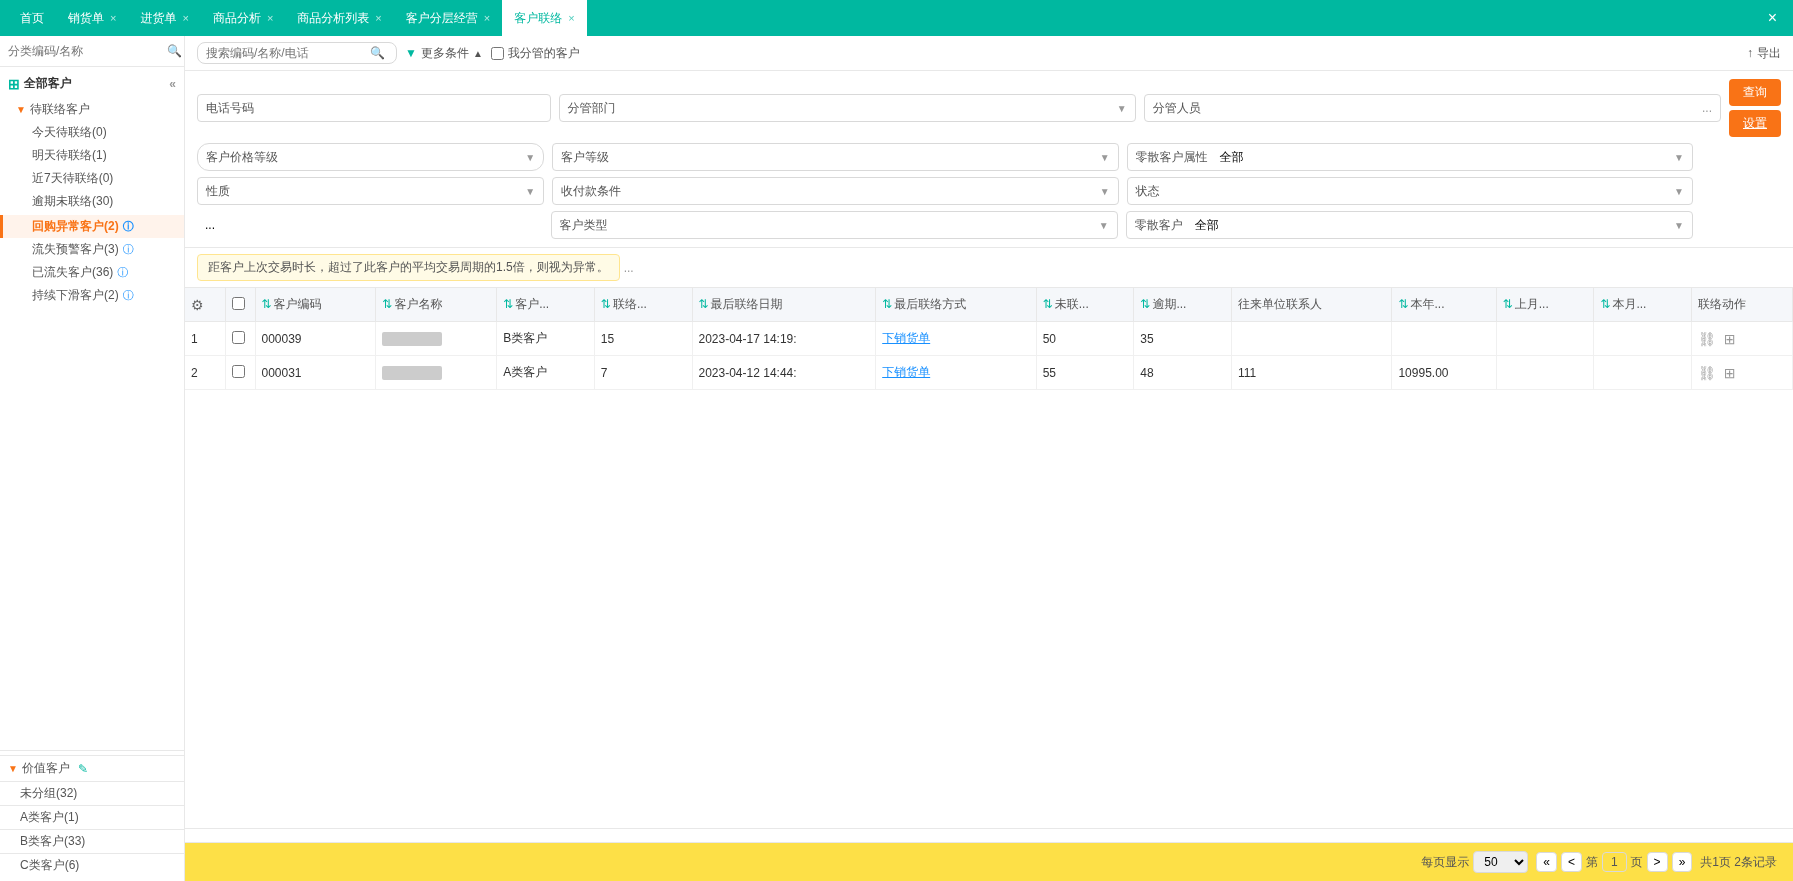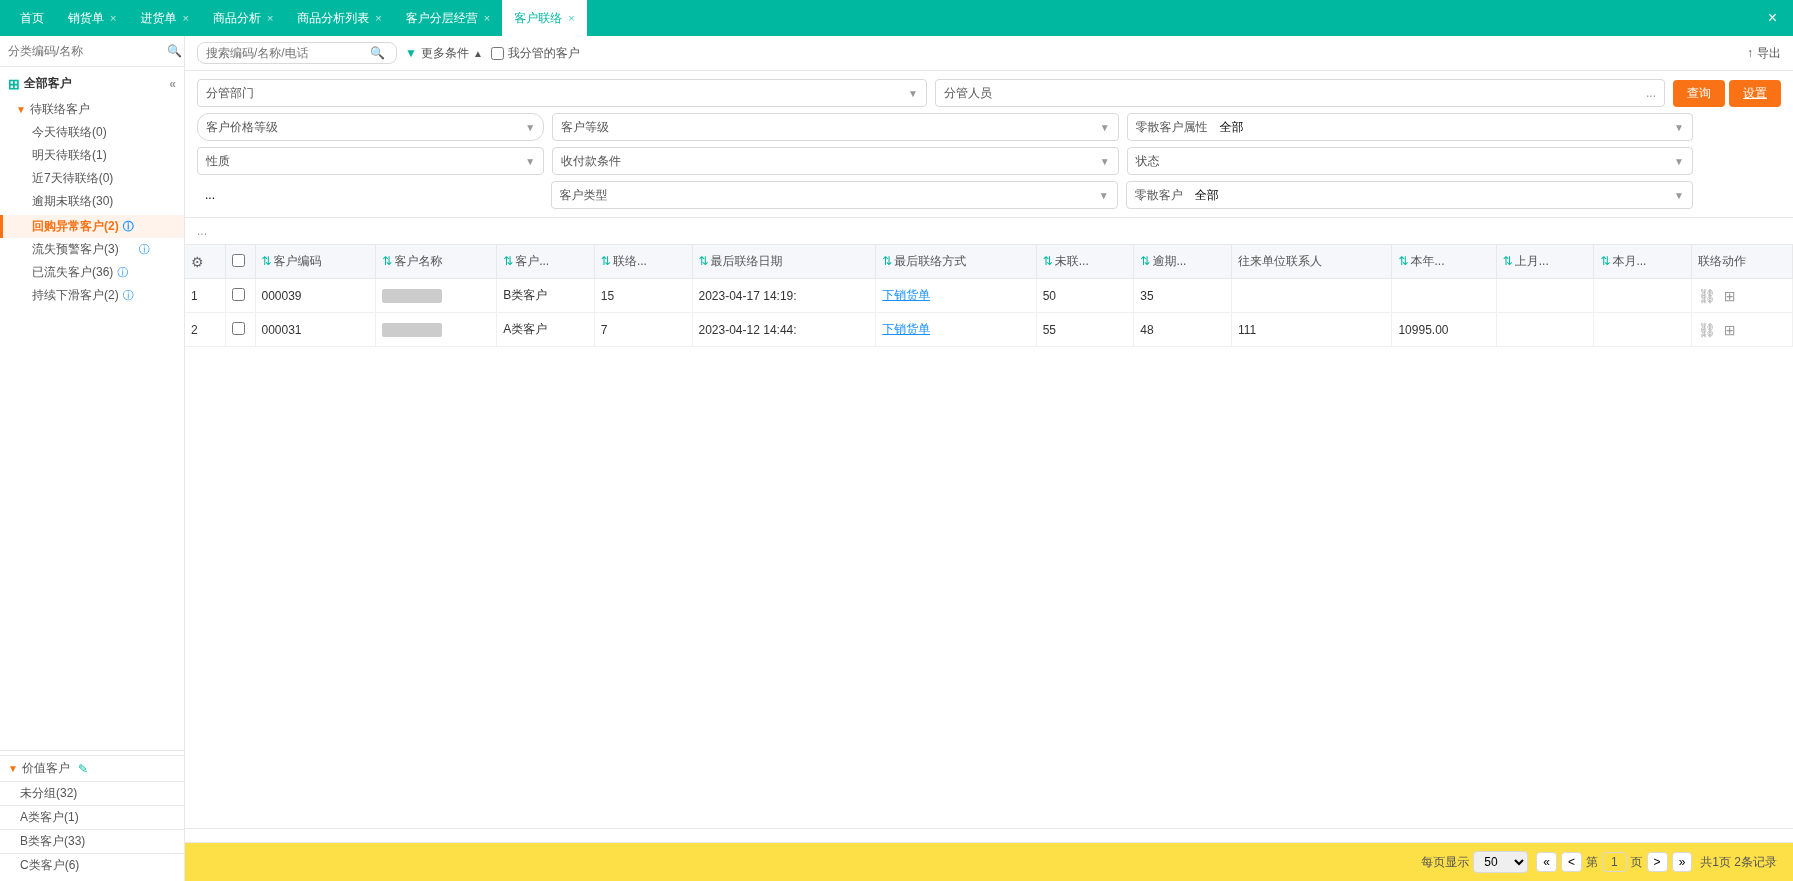--- a/index.html
+++ b/index.html
@@ -223,21 +223,21 @@
     .filter-field-label {
       color: #555;
       white-space: nowrap;
       flex-shrink: 0;
     }
     .filter-field .spacer { flex: 1; }
     .filter-field .arrow-down { color: #999; font-size: 10px; }
     .filter-field .dots { color: #999; }
     .filter-btn-group {
       display: flex;
-      flex-direction: row;
+      flex-direction: column;
       gap: 4px;
     }
     .btn-query {
       background: #f97316;
       color: white;
       border: none;
       border-radius: 4px;
       padding: 5px 14px;
       cursor: pointer;
       font-size: 12px;
@@ -441,21 +441,21 @@
         <div class="tree-item">今天待联络(0)</div>
         <div class="tree-item">明天待联络(1)</div>
         <div class="tree-item">近7天待联络(0)</div>
         <div class="tree-item">逾期未联络(30)</div>
       </div>
 
       <div class="tree-item active active-bar" style="padding-left:32px; display:flex; align-items:center; gap:4px;">
         <span>回购异常客户(2)</span>
         <span style="color:#1890ff; cursor:pointer; font-size:11px;">ⓘ</span>
       </div>
-      <div class="tree-item" style="display:flex; align-items:center; gap:20px;">
+      <div class="tree-item" style="display:flex; align-items:center; gap:4px;">
         <span>流失预警客户(3)</span>
         <span style="color:#1890ff; cursor:pointer; font-size:11px;">ⓘ</span>
       </div>
       <div class="tree-item" style="display:flex; align-items:center; gap:4px;">
         <span>已流失客户(36)</span>
         <span style="color:#1890ff; cursor:pointer; font-size:11px;">ⓘ</span>
       </div>
       <div class="tree-item" style="display:flex; align-items:center; gap:4px;">
         <span>持续下滑客户(2)</span>
         <span style="color:#1890ff; cursor:pointer; font-size:11px;">ⓘ</span>
@@ -494,20 +494,24 @@
       <div class="spacer"></div>
       <div class="export-btn">
         <span>↑</span>
         <span>导出</span>
       </div>
     </div>
 
     <div class="advanced-filter">
 
       <div class="filter-row">
+        <div class="filter-field" style="flex:1.2;">
+          <span class="filter-field-label">电话号码</span>
+          <div class="spacer"></div>
+        </div>
         <div class="filter-field" style="flex:2;">
           <span class="filter-field-label">分管部门</span>
           <div class="spacer"></div>
           <span class="arrow-down">▼</span>
         </div>
         <div class="filter-field" style="flex:2;">
           <span class="filter-field-label">分管人员</span>
           <div class="spacer"></div>
           <span class="dots">...</span>
         </div>
@@ -569,20 +573,23 @@
           <span class="filter-field-label">零散客户</span>
           <span style="margin-left:8px;">全部</span>
           <div class="spacer"></div>
           <span class="arrow-down">▼</span>
         </div>
         <div style="width:80px;"></div>
       </div>
     </div>
 
     <div class="tooltip-bar">
+      <div class="tooltip-content">
+        <span>距客户上次交易时长，超过了此客户的平均交易周期的1.5倍，则视为异常。</span>
+      </div>
       <span class="dots">...</span>
     </div>
 
     <div class="table-area">
       <table>
         <thead>
           <tr>
             <th style="width:40px;">
               <span class="gear-icon">⚙</span>
             </th>

